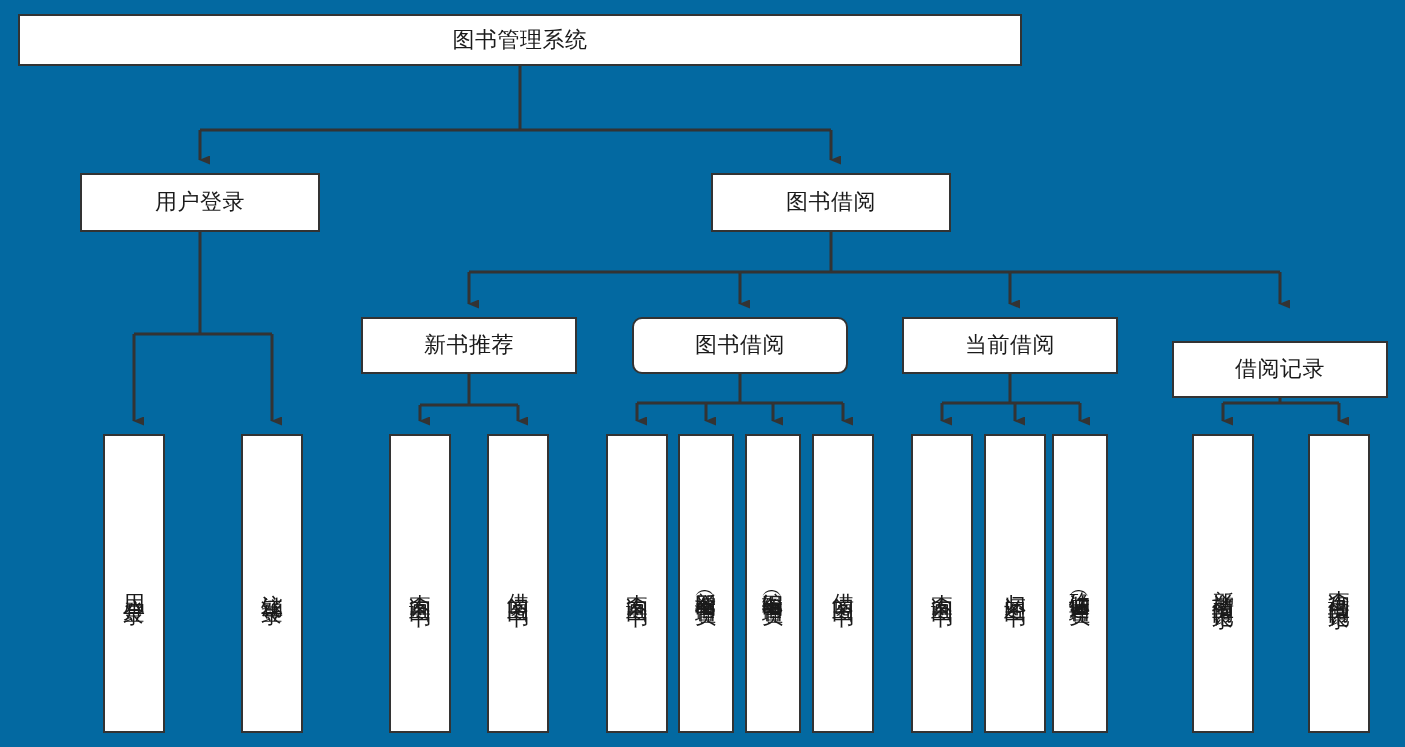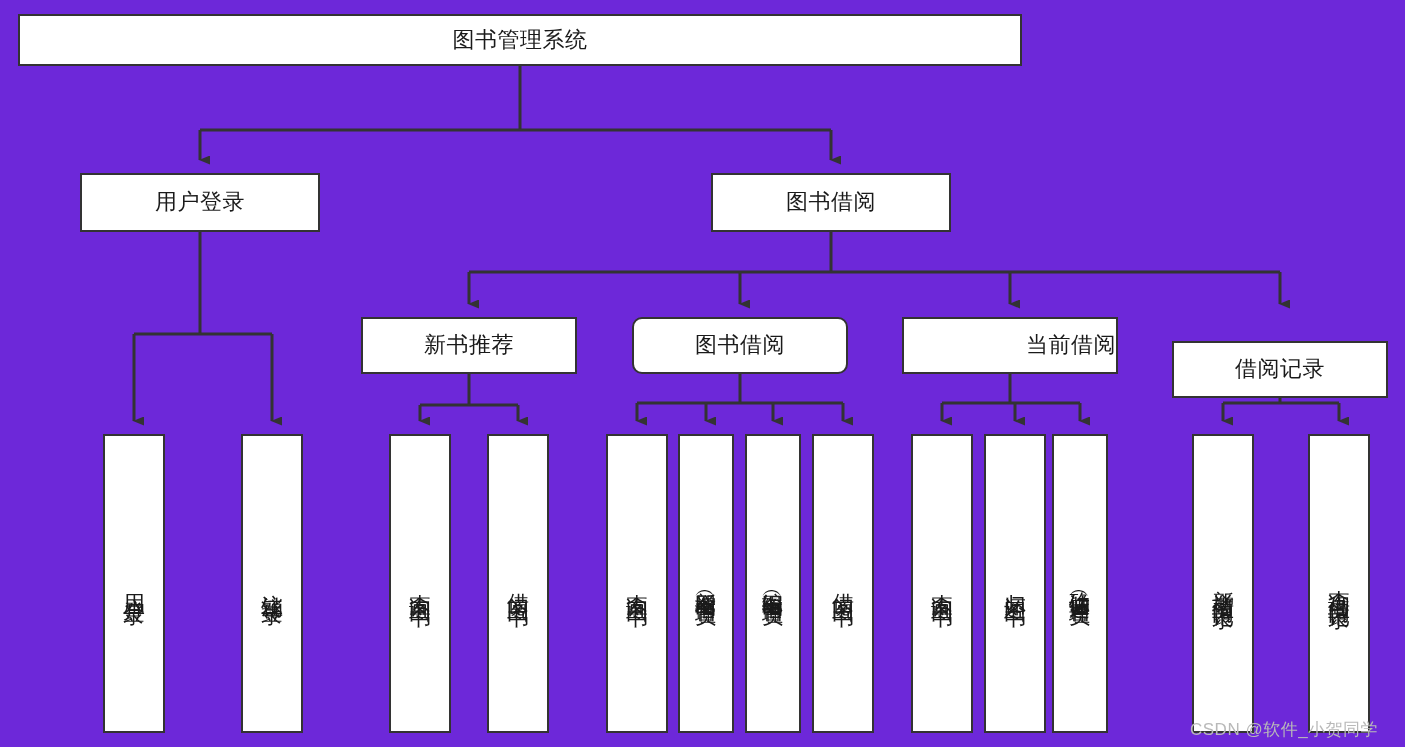--- a/index.html
+++ b/index.html
@@ -9,21 +9,21 @@
     background: #ffffff;
   }
   body {
     font-family: "Liberation Sans", "DejaVu Sans", sans-serif;
     color: #333333;
   }
   #canvas {
     position: relative;
     width: 1405px;
     height: 747px;
-    background: #6d28d9;
+    background: #0369a1;
     overflow: hidden;
   }
   #edges {
     position: absolute;
     left: 0;
     top: 0;
     width: 1405px;
     height: 747px;
     pointer-events: none;
   }
@@ -132,21 +132,21 @@
       </div>
       <div class="node horiz" style="left: 711px; top: 173px; width: 240px; height: 59px;">
         <span class="node-label">图书借阅</span>
       </div>
       <div class="node horiz" style="left: 361px; top: 317px; width: 216px; height: 57px;">
         <span class="node-label">新书推荐</span>
       </div>
       <div class="node horiz" style="left: 632px; top: 317px; width: 216px; height: 57px; border-radius: 10px;">
         <span class="node-label">图书借阅</span>
       </div>
-      <div class="node horiz" style="left: 902px; top: 317px; width: 216px; height: 57px; justify-content: flex-end;">
+      <div class="node horiz" style="left: 902px; top: 317px; width: 216px; height: 57px;">
         <span class="node-label">当前借阅</span>
       </div>
       <div class="node horiz" style="left: 1172px; top: 317px; width: 216px; height: 57px; margin-top: 24px;">
         <span class="node-label">借阅记录</span>
       </div>
       <div class="node vert" style="left: 103px; top: 434px; width: 62px; height: 299px;">
         <span class="node-label">用户登录</span>
       </div>
       <div class="node vert" style="left: 241px; top: 434px; width: 62px; height: 299px;">
         <span class="node-label">注销登录</span>
@@ -179,15 +179,14 @@
         <span class="node-label">确认归还（管理员）</span>
       </div>
       <div class="node vert" style="left: 1192px; top: 434px; width: 62px; height: 299px;">
         <span class="node-label">新增借阅记录</span>
       </div>
       <div class="node vert" style="left: 1308px; top: 434px; width: 62px; height: 299px;">
         <span class="node-label">查询借阅记录</span>
       </div>
     </div>
 
-  <div class="watermark" id="watermark" style="left: 1190px; top: 718px;">CSDN @软件_小贺同学</div>
 
 </div>
 
 </body></html>

